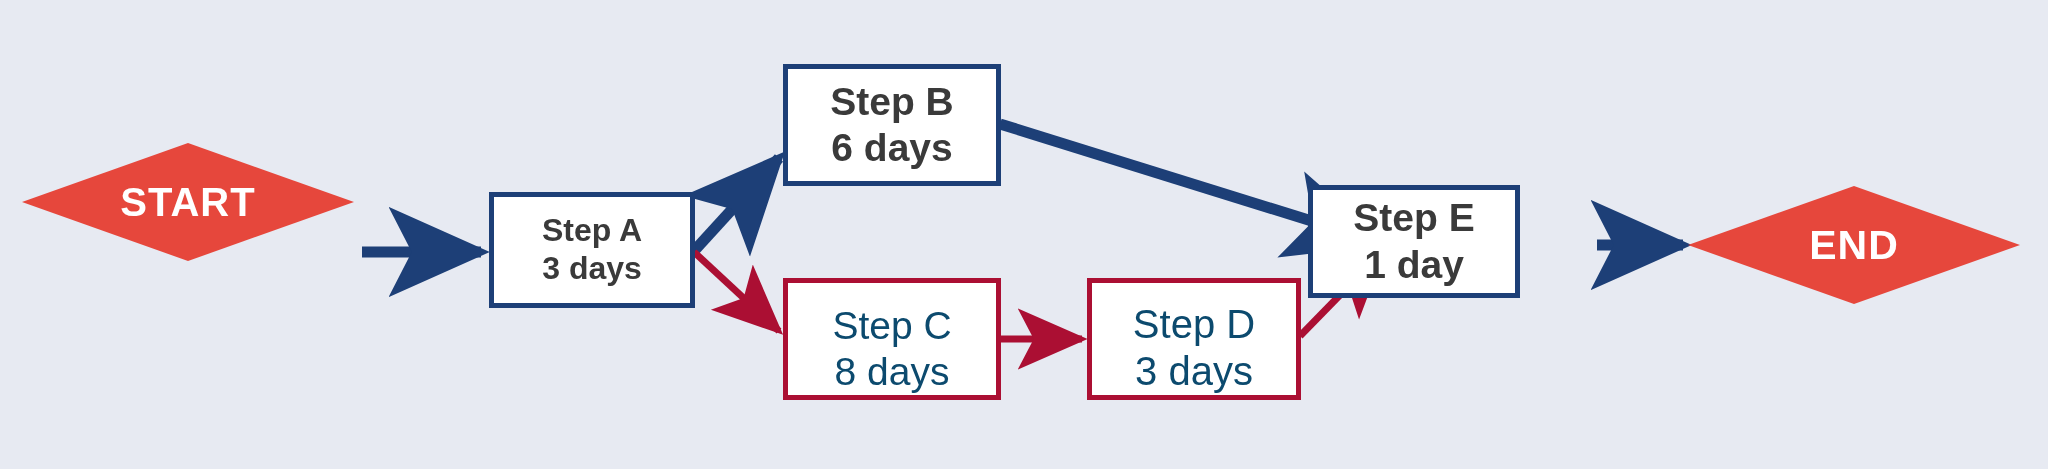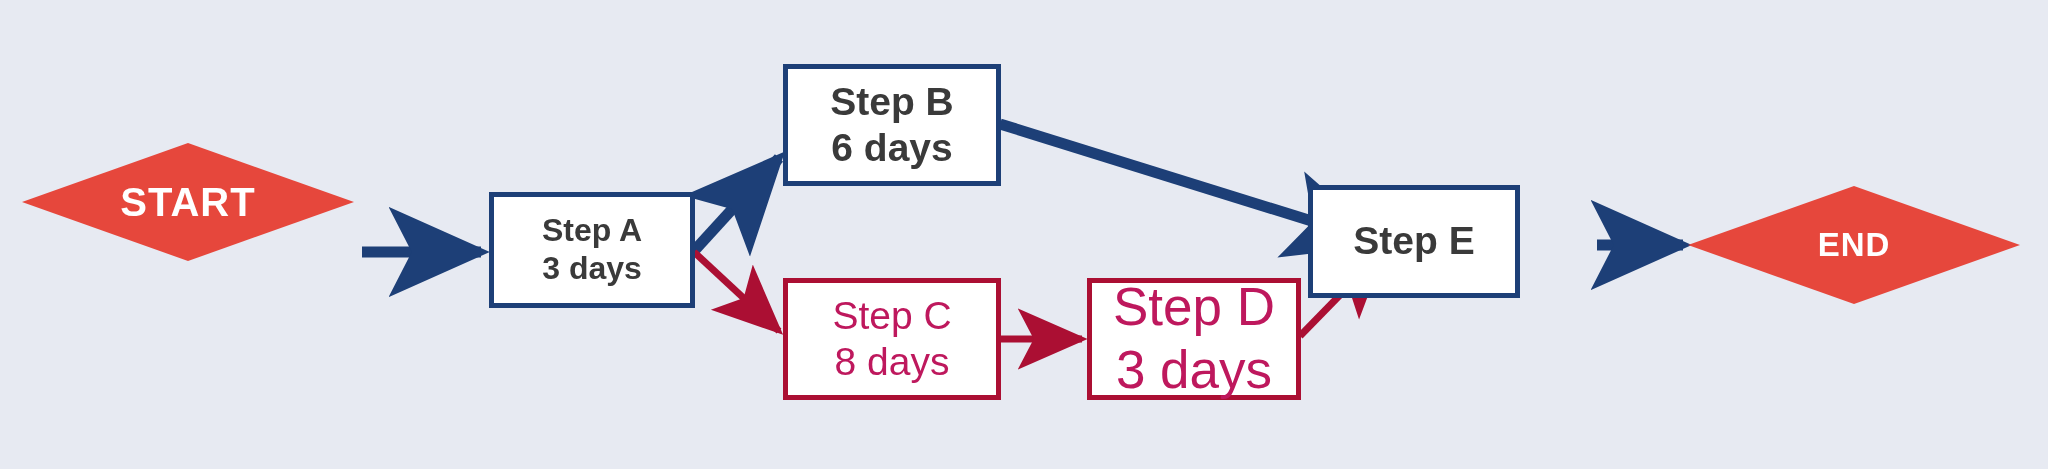--- a/index.html
+++ b/index.html
@@ -39,22 +39,23 @@
     display: block;
     white-space: nowrap;
   }
   .node.critical {
     border: 5px solid #1d3f77;
     color: #3a3a3a;
     font-weight: bold;
   }
   .node.normal {
     border: 5px solid #ab0f33;
-    color: #be185d;
+    color: #0c4a6e;
     font-weight: normal;
+    justify-content: flex-end;
   }
   .terminator {
     position: absolute;
     display: flex;
     align-items: center;
     justify-content: center;
     color: #ffffff;
     font-weight: bold;
     letter-spacing: 1px;
   }
@@ -112,27 +113,28 @@
   <div class="node critical" style="left:783px; top:64px; width:218px; height:122px; font-size:39px;">
     <span class="line1">Step B</span>
     <span class="line2">6 days</span>
   </div>
 
   <div class="node normal" style="left:783px; top:278px; width:218px; height:122px; font-size:39px;">
     <span class="line1">Step C</span>
     <span class="line2">8 days</span>
   </div>
 
-  <div class="node normal" style="left:1087px; top:278px; width:214px; height:122px; font-size:53px;">
+  <div class="node normal" style="left:1087px; top:278px; width:214px; height:122px; font-size:40px;">
     <span class="line1">Step D</span>
     <span class="line2">3 days</span>
   </div>
 
   <div class="node critical" style="left:1308px; top:185px; width:212px; height:113px; font-size:39px;">
     <span class="line1">Step E</span>
+    <span class="line2">1 day</span>
   </div>
 
-  <div class="terminator" style="left:1688px; top:186px; width:332px; height:118px; font-size:33px;">
+  <div class="terminator" style="left:1688px; top:186px; width:332px; height:118px; font-size:41px;">
     <span class="diamond-shape"></span>
     <span class="term-label">END</span>
   </div>
 
 </div>
 
 </body></html>

